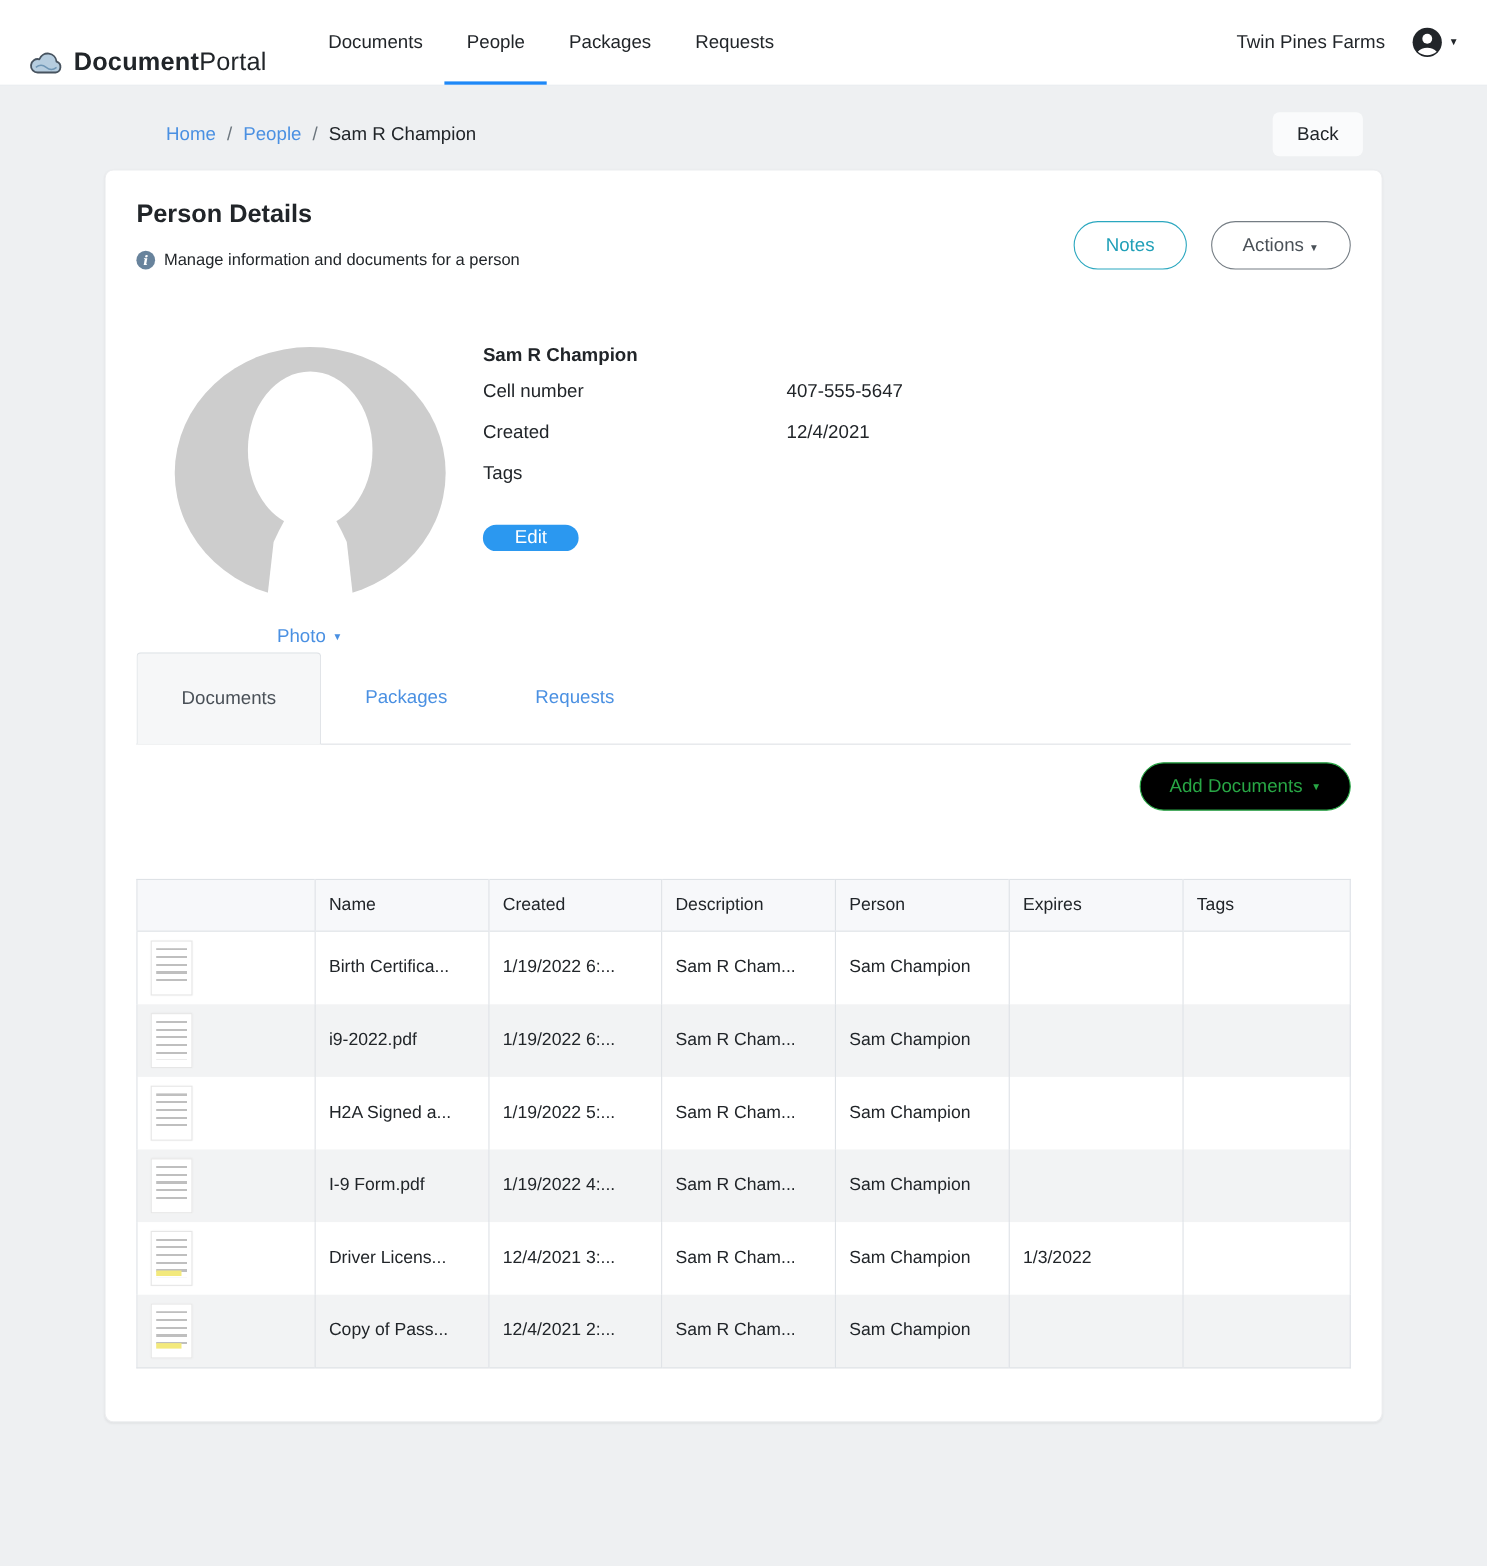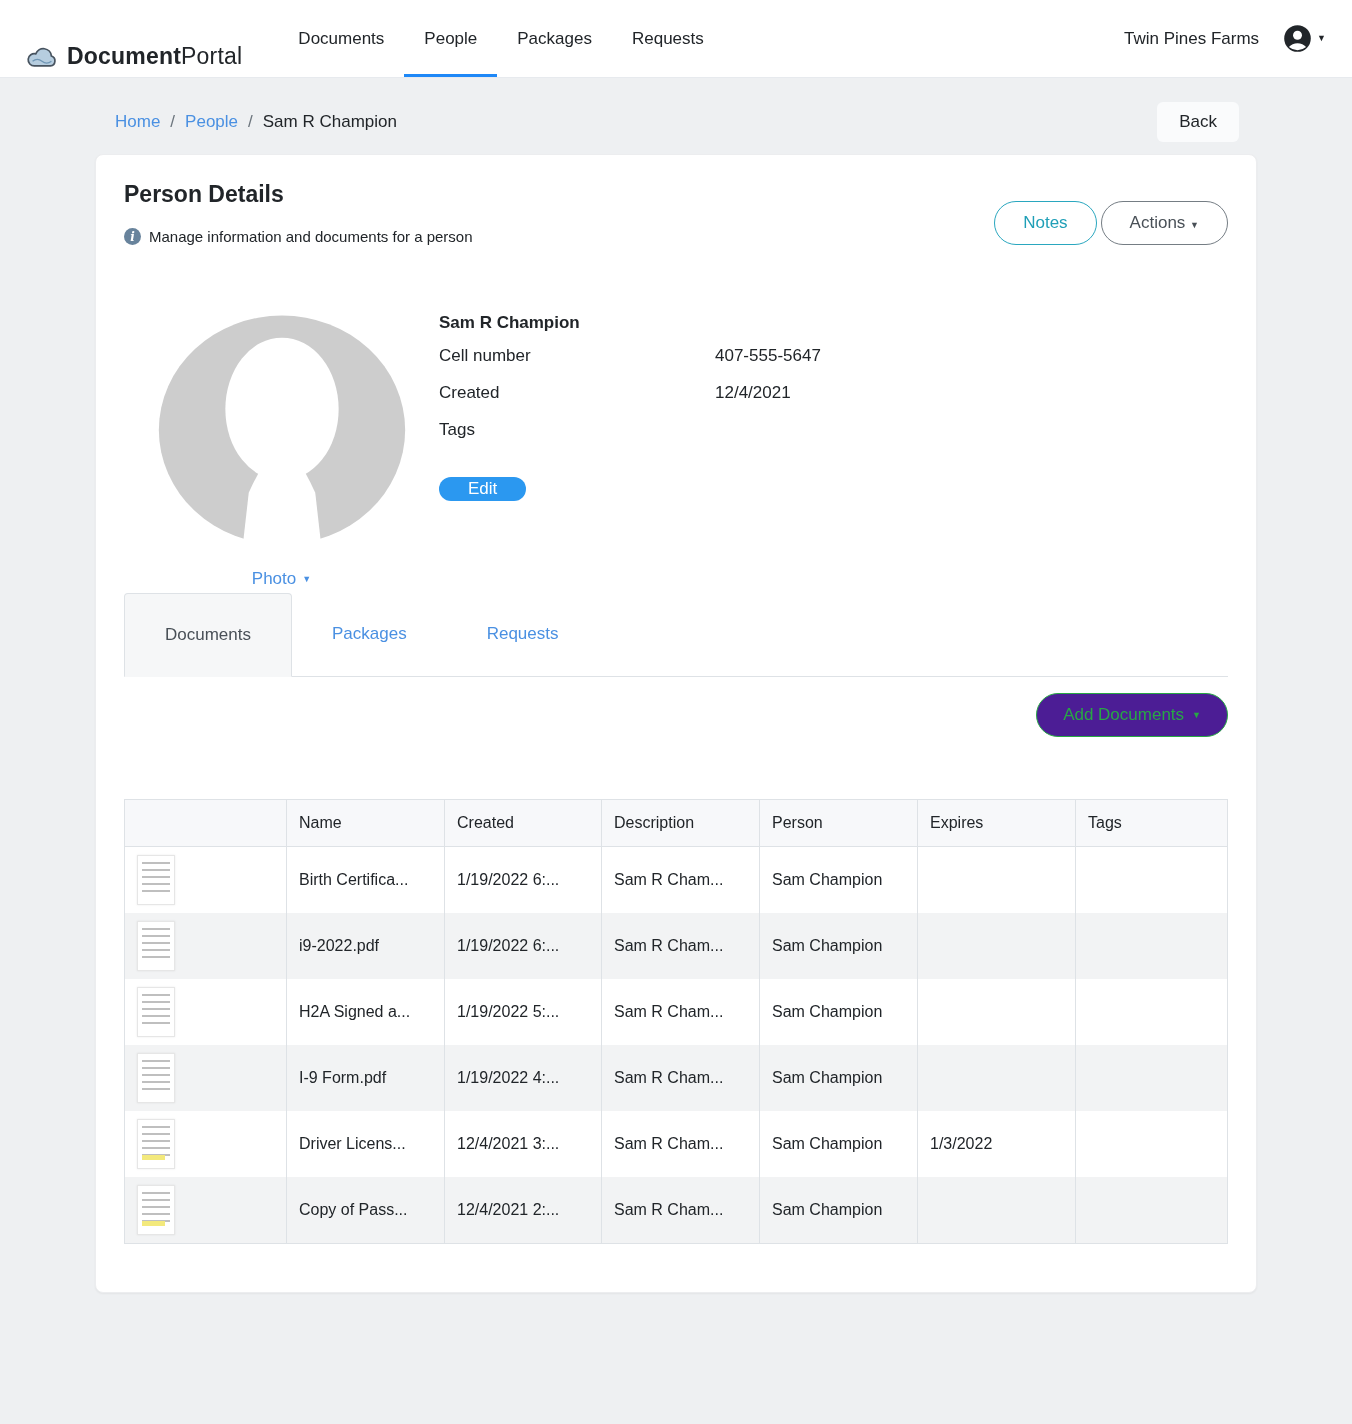--- a/index.html
+++ b/index.html
@@ -36,21 +36,21 @@
   .caret.blue { color:#4a90e2; }
   .caret.green { color:#28a745; }
   .caret.gray { color:#495057; }
 
   
   .container { width:1162px; margin:0 auto; }
   .breadcrumb-row {
     display:flex; justify-content:space-between; align-items:center;
     margin:24px 0 12px; padding:0 18px 0 20px;
   }
-  .breadcrumb { display:flex; align-items:center; gap:10px; font-size:17px; }
+  .breadcrumb { display:flex; align-items:center; gap:10px; font-size:17px;margin-left:36px; }
   .breadcrumb a { color:#4a90e2; text-decoration:none; cursor:pointer; }
   .crumb-sep { color:#6c757d; }
   .back-btn {
     background:#fafbfc; border:none; border-radius:6px; padding:10px 22px;
     font-size:17px; color:#212529; cursor:pointer; font-family:inherit;
   }
 
   
   .card {
     background:#fff; border:1px solid #ecedef; border-radius:8px;
@@ -58,21 +58,21 @@
     padding:26px 28px 48px; margin-bottom:24px;
   }
   .card-head { display:flex; justify-content:space-between; align-items:flex-end; }
   .page-title { font-size:23px; font-weight:600; margin:0 0 20px; }
   .subtitle { display:flex; align-items:center; gap:8px; font-size:15px; color:#212529; }
   .info-icon {
     width:17px; height:17px; border-radius:50%; background:#68839c; color:#fff;
     display:inline-flex; align-items:center; justify-content:center;
     font:italic bold 12px "DejaVu Serif", serif; flex:0 0 auto;
   }
-  .head-buttons { display:flex; gap:4px; }
+  .head-buttons { display:flex; gap:22px; }
   .btn-pill {
     border-radius:24px; padding:11px 28px; font-size:17px; background:#fff;
     cursor:pointer; font-family:inherit; line-height:1.2;
   }
   .btn-notes { border:1px solid #2aa7bf; color:#1f9fb7; }
   .btn-actions { border:1px solid #757d84; color:#495057; }
 
   
   .person-section { display:flex; margin-top:68px; }
   .avatar-col { width:315px; display:flex; flex-direction:column; align-items:center; flex:0 0 auto; }
@@ -90,21 +90,21 @@
   .tabs { display:flex; border-bottom:1px solid #dee2e6; margin-top:4px; }
   .tab { padding:31px 40px; font-size:17px; color:#4a90e2; cursor:pointer; }
   .tab.active {
     background:#f6f7f8; border:1px solid #dee2e6; border-bottom:1px solid #f6f7f8;
     border-radius:4px 4px 0 0; color:#495057; margin-bottom:-1px;
   }
 
   
   .add-row { display:flex; justify-content:flex-end; margin-top:16px; margin-bottom:62px; }
   .add-btn {
-    border:1px solid #28a745; color:#28a745; background:#4c1d95; border-radius:22px;
+    border:1px solid #28a745; color:#28a745; background:#000000; border-radius:22px;
     padding:11px 26px; font-size:17px; cursor:pointer; font-family:inherit;
     display:flex; align-items:center; gap:8px;
   }
 
   
   table.doc-table { width:100%; border-collapse:collapse; font-size:16px; border:1px solid #dee2e6; }
   .doc-table th, .doc-table td {
     border-left:1px solid #dee2e6; text-align:left; font-weight:400; padding:8px 12px;
   }
   .doc-table th:first-child, .doc-table td:first-child { border-left:none; }

